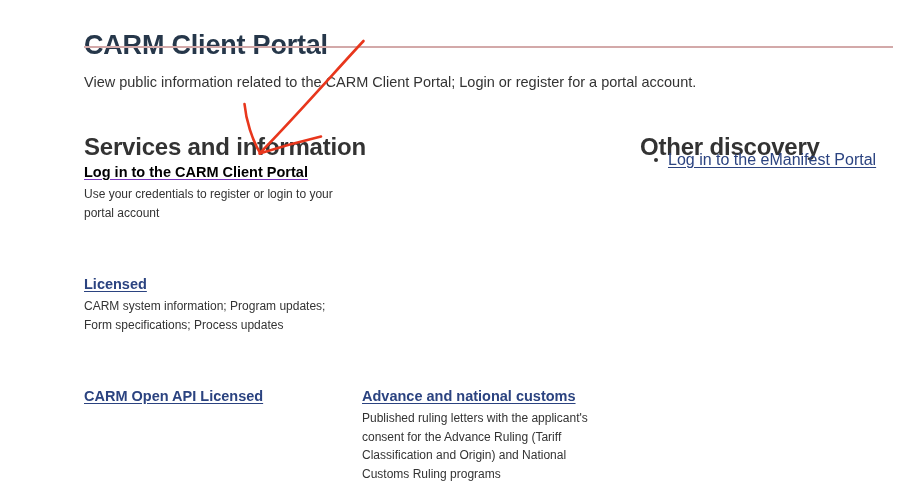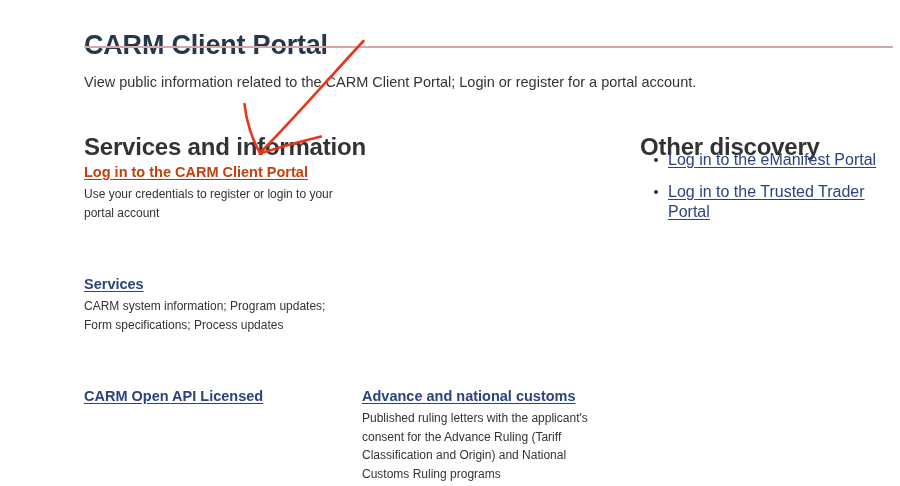--- a/index.html
+++ b/index.html
@@ -90,21 +90,21 @@
 
   .svc-link {
     display: inline;
     font-size: 14.5px;
     font-weight: bold;
     line-height: 19px;
     text-decoration: underline;
     text-underline-offset: 2px;
     cursor: pointer;
   }
-  .svc-link.visited { color: #c2410c; text-decoration-color: #7834bc; }
+  .svc-link.visited { color: #000000; text-decoration-color: #7834bc; }
   .svc-link.unvisited { color: #2b4380; text-decoration-color: #2b4380; }
 
   .svc-desc {
     margin-top: 3px;
     font-size: 12px;
     line-height: 18.5px;
     color: #333333;
   }
 
   
@@ -167,21 +167,21 @@
 
     <div class="svc-row r1">
       <div class="svc-item col1">
         <a class="svc-link visited">Log in to the CARM Client Portal</a>
         <div class="svc-desc">Use your credentials to register or login to your portal account</div>
       </div>
     </div>
 
     <div class="svc-row r2">
       <div class="svc-item col1">
-        <a class="svc-link unvisited">Services</a>
+        <a class="svc-link unvisited">Licensed</a>
         <div class="svc-desc">CARM system information; Program updates; Form specifications; Process updates</div>
       </div>
       <div class="svc-item col2">
       </div>
     </div>
 
     <div class="svc-row r3">
       <div class="svc-item col1">
         <a class="svc-link unvisited">CARM Open API Licensed</a>
       </div>
@@ -192,24 +192,20 @@
     </div>
 
   </div>
 
   <h2 class="section-heading" id="other-heading">Other discovery</h2>
 
   <ul class="other-list">
     <li class="other-item">
       <span class="other-bullet"></span>
       <a class="other-link">Log in to the eManifest Portal</a>
-    </li>
-    <li class="other-item">
-      <span class="other-bullet"></span>
-      <a class="other-link">Log in to the Trusted Trader Portal</a>
     </li>
   </ul>
 
   <svg class="annotation-layer" width="900" height="486" viewBox="0 0 900 486">
     <g fill="none" stroke="#e8361c" stroke-width="2.6" stroke-linecap="round" stroke-linejoin="round">
       <path d="M363.5 41 C 340 66, 300 112, 261 152"></path>
       <path d="M244.5 104 C 246 120, 252 140, 260.5 153.5"></path>
       <path d="M259.5 153.5 C 277 148, 302 141, 321 136.5"></path>
     </g>
   </svg>

